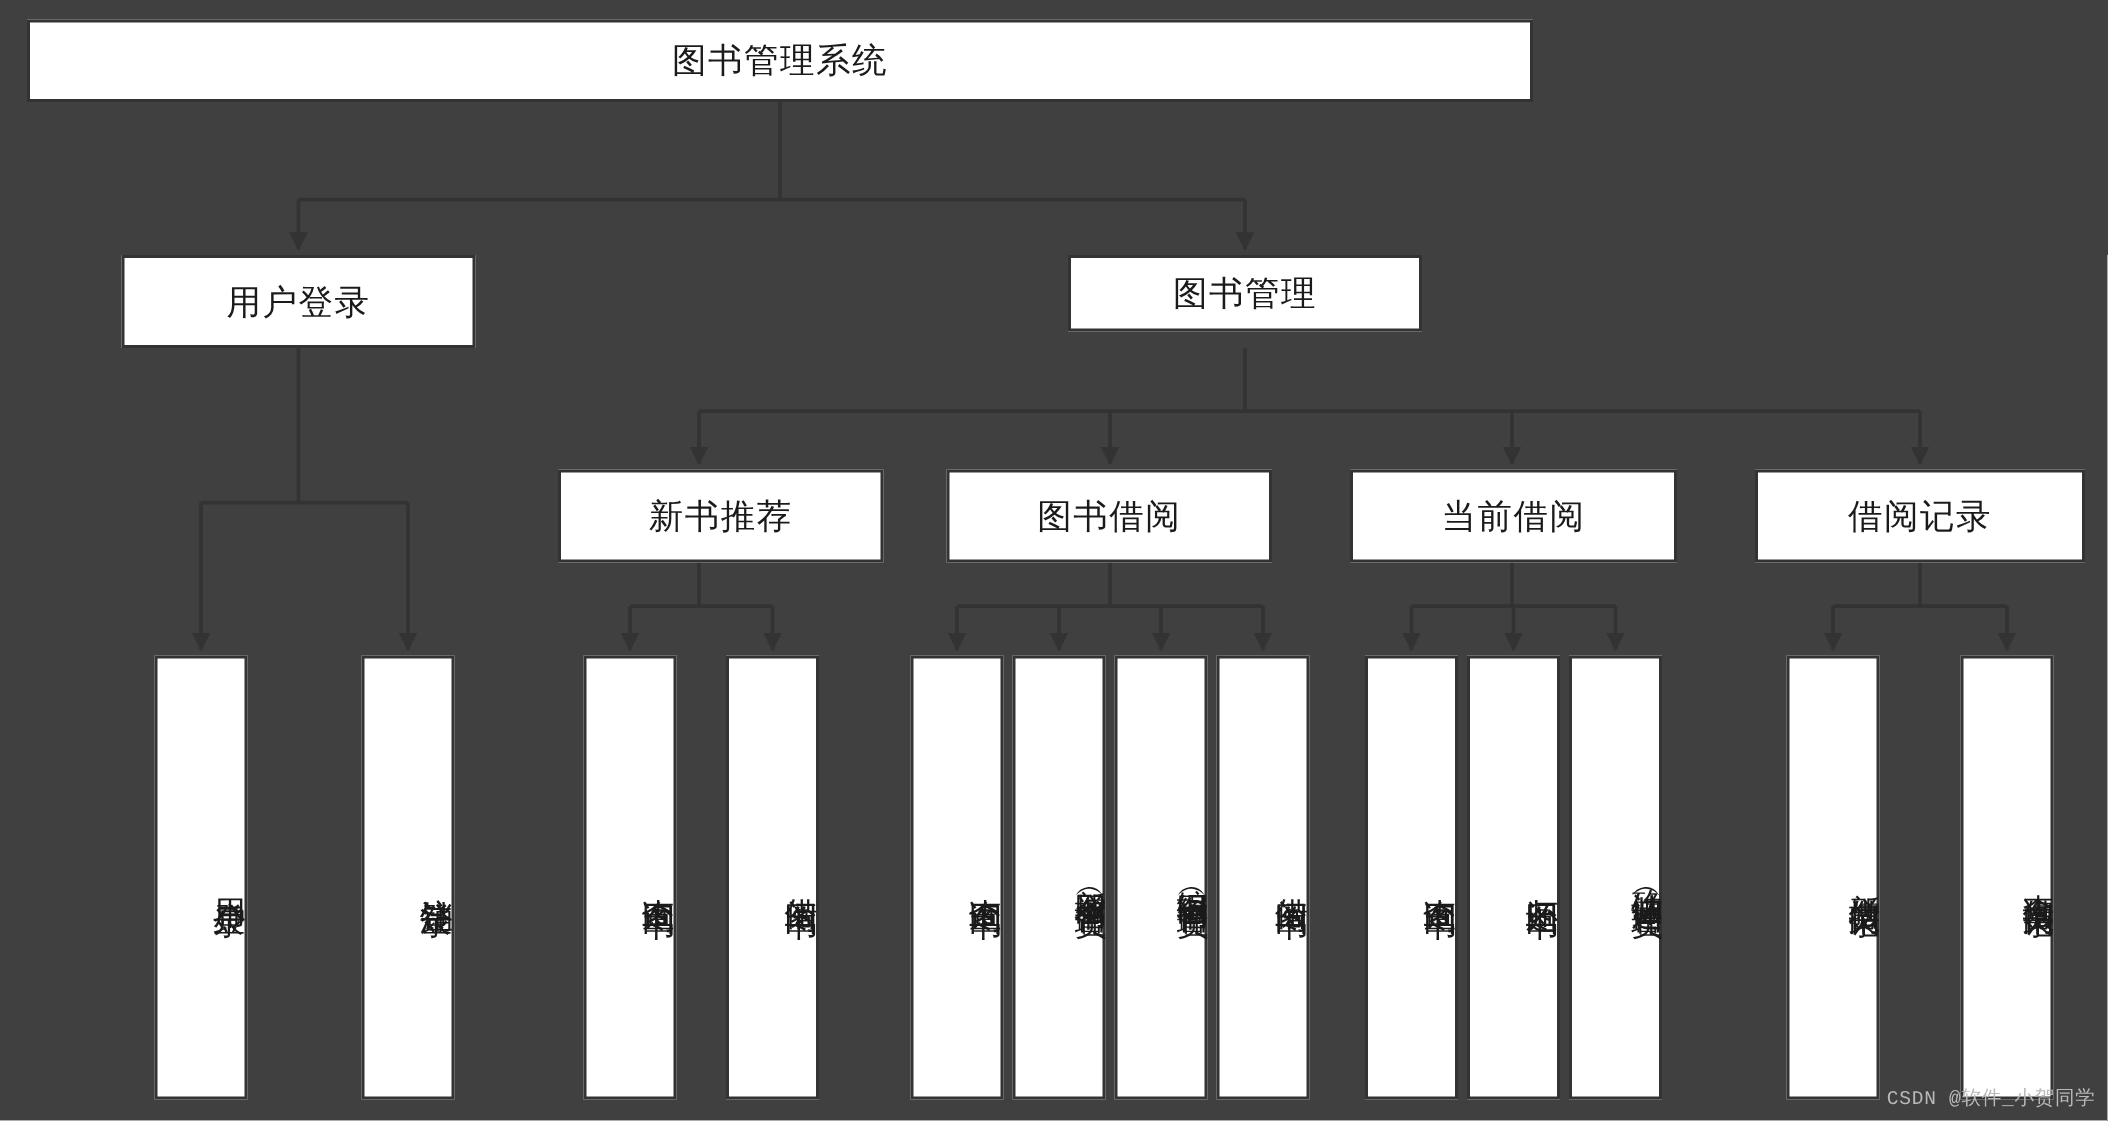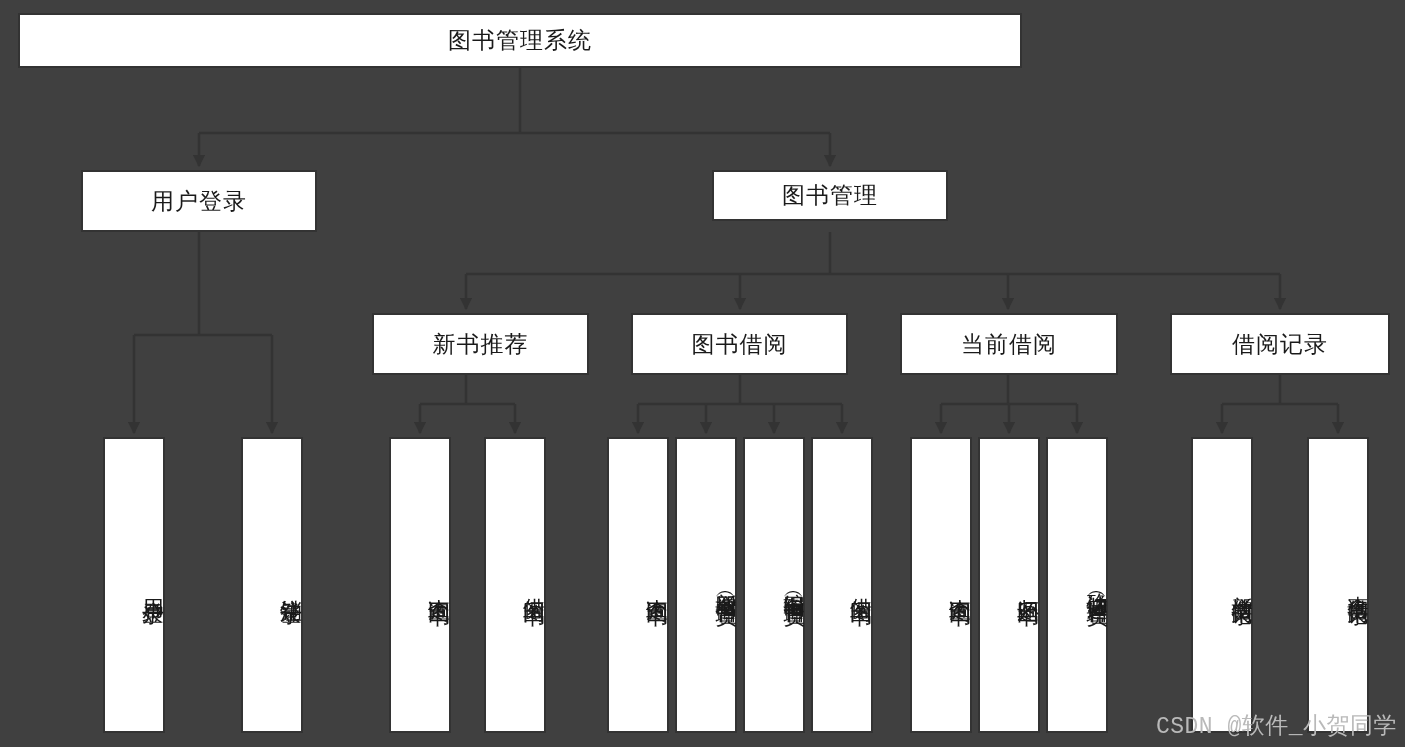--- a/index.html
+++ b/index.html
@@ -52,21 +52,21 @@
     font-size: 21px;
   }
   .node-label {
     display: block;
     white-space: pre-line;
   }
   .watermark {
     position: absolute;
     right: 8px;
     bottom: 6px;
-    font-size: 23px;
+    font-size: 13px;
     color: #b9b9b9;
     letter-spacing: 0.5px;
     white-space: nowrap;
   }
 </style>
 </head>
 <body>
 
 <div id="canvas">
 

